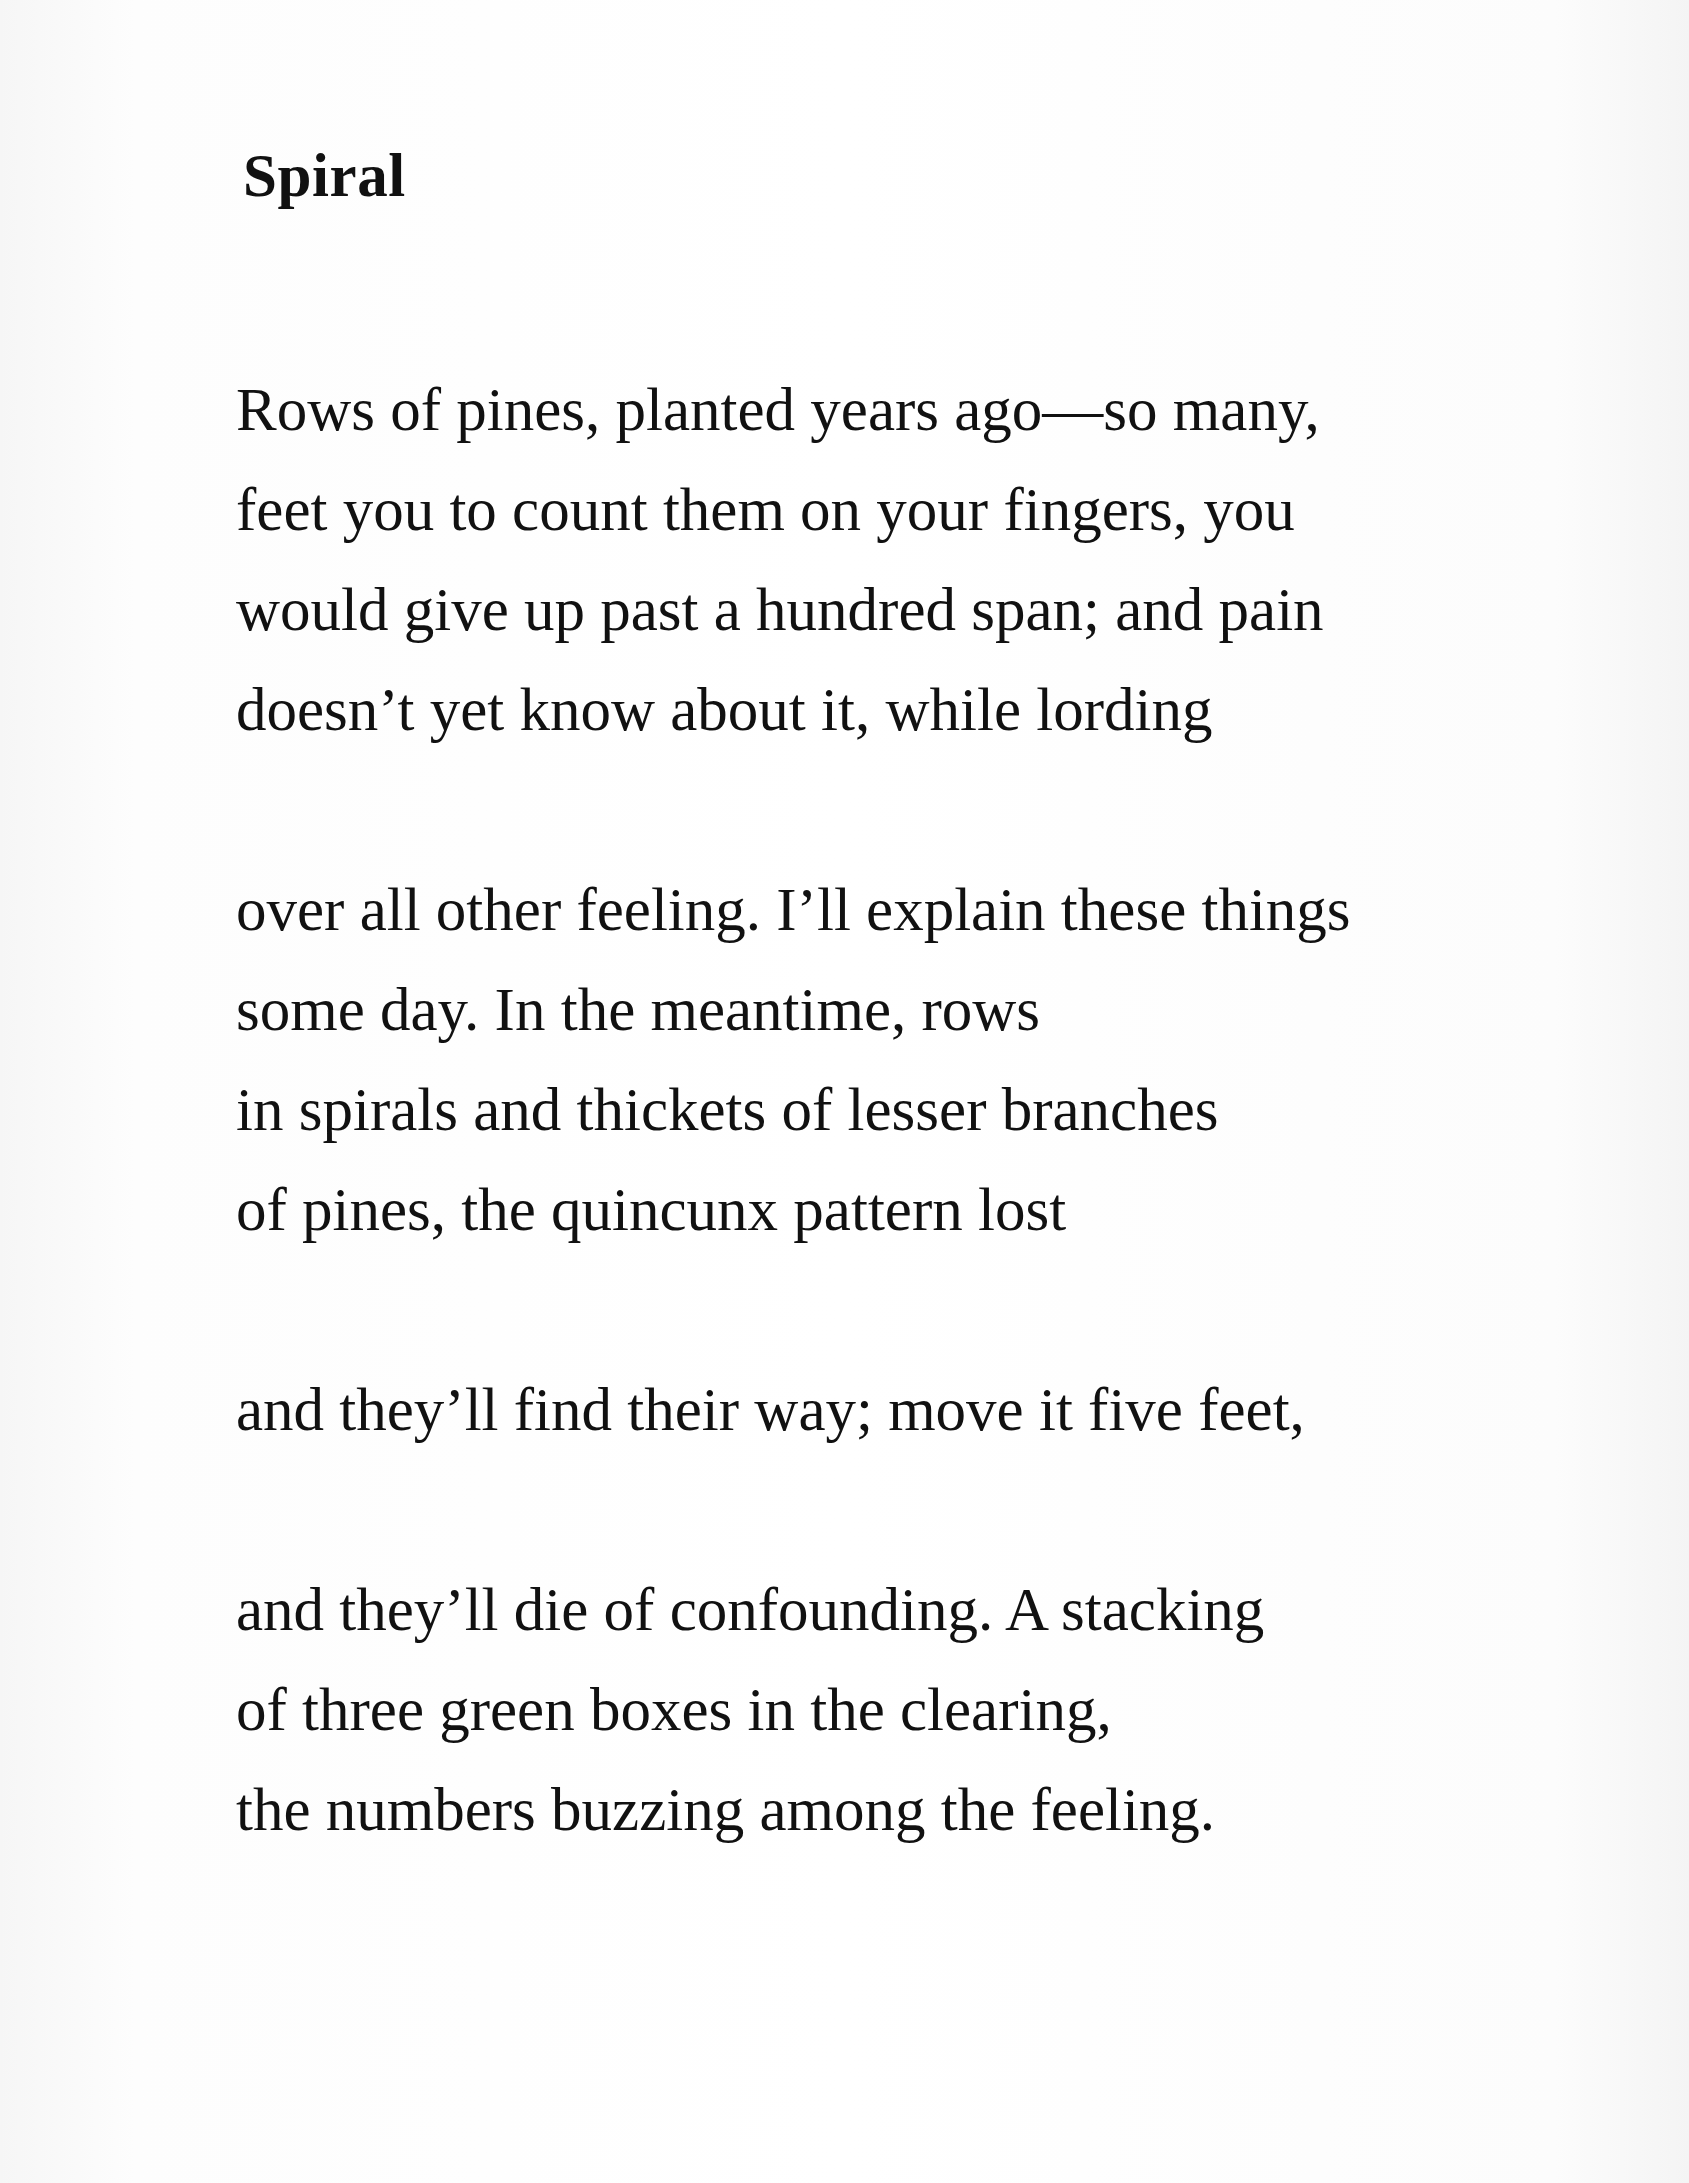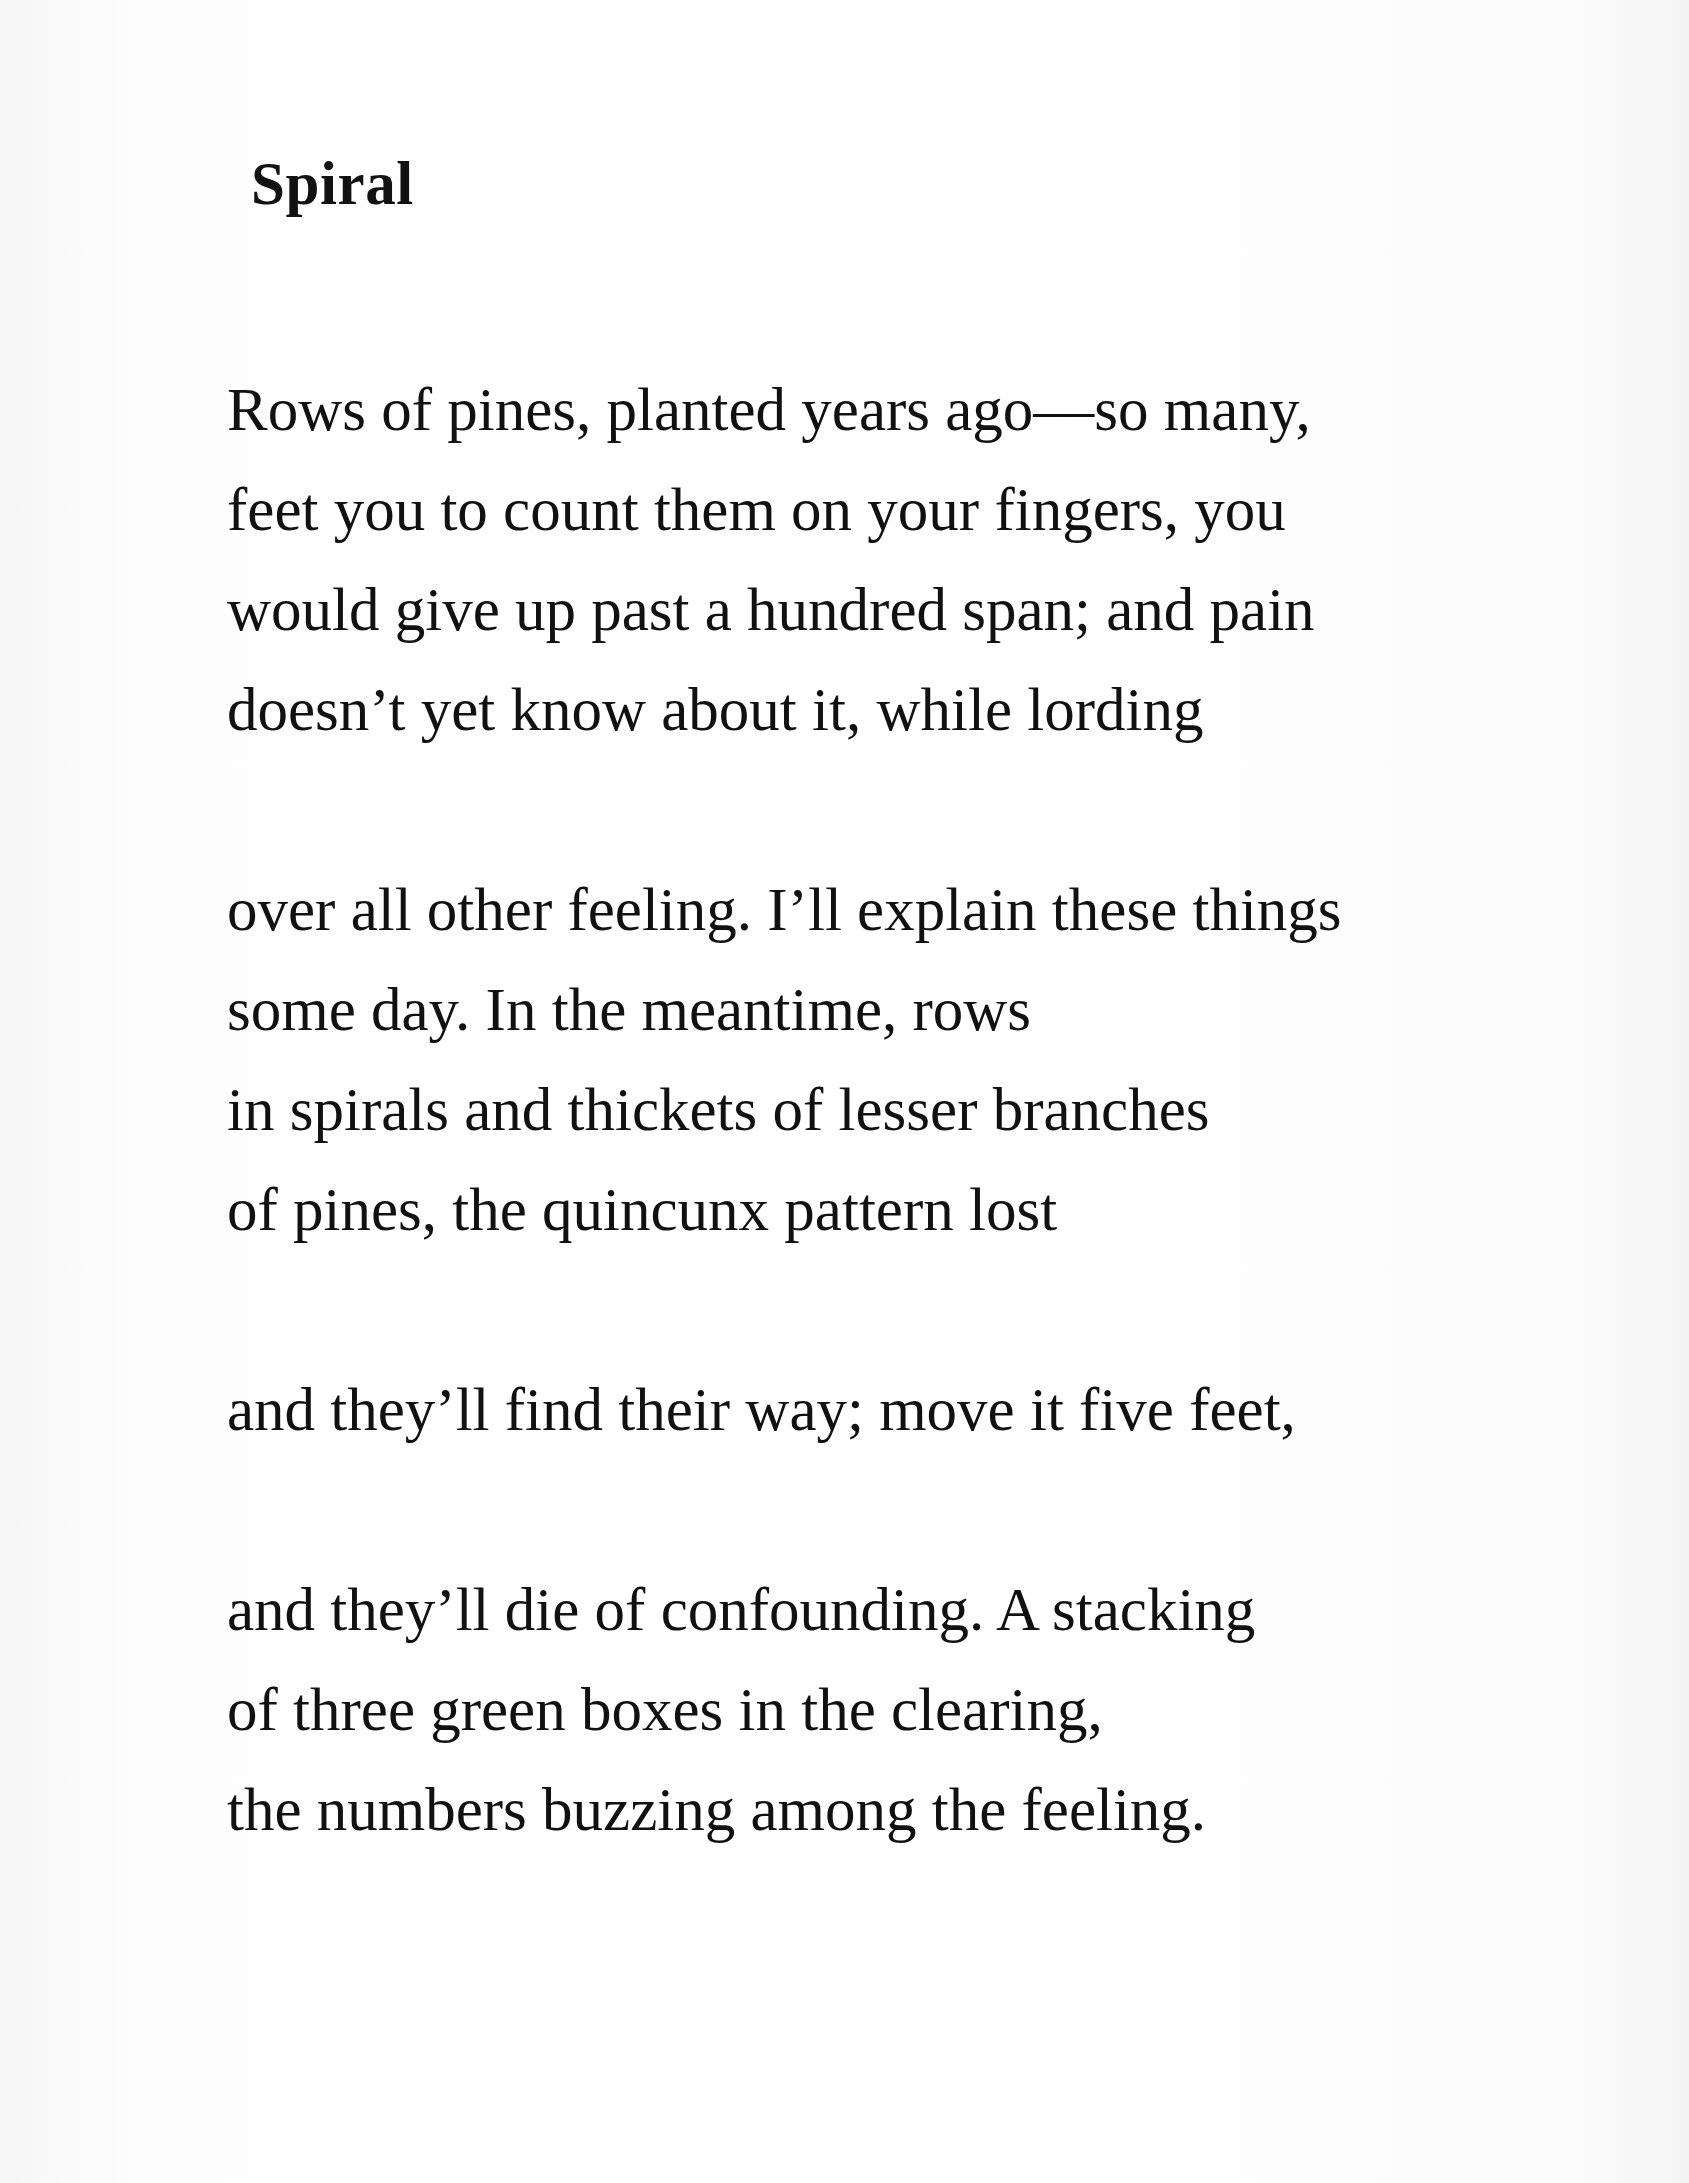--- a/index.html
+++ b/index.html
@@ -19,25 +19,25 @@
     background: linear-gradient(90deg, #f6f6f6 0%, #fdfdfd 8%, #ffffff 50%, #fcfcfc 92%, #f4f4f4 100%);
   }
   .title {
     position: absolute;
     left: 239px;
     top: 141px;
     font-size: 61px;
     font-weight: bold;
     letter-spacing: 0.6px;
     line-height: 1;
-    margin: 12px;
+    margin: 4px;
   }
   .poem {
     position: absolute;
-    left: 227px;
+    left: 236px;
     top: 360px;
     width: 1347px;
   }
   .stanza {
     margin: 0 0 100px 0;
   }
   .line {
     display: block;
     font-size: 61px;
     line-height: 100px;

